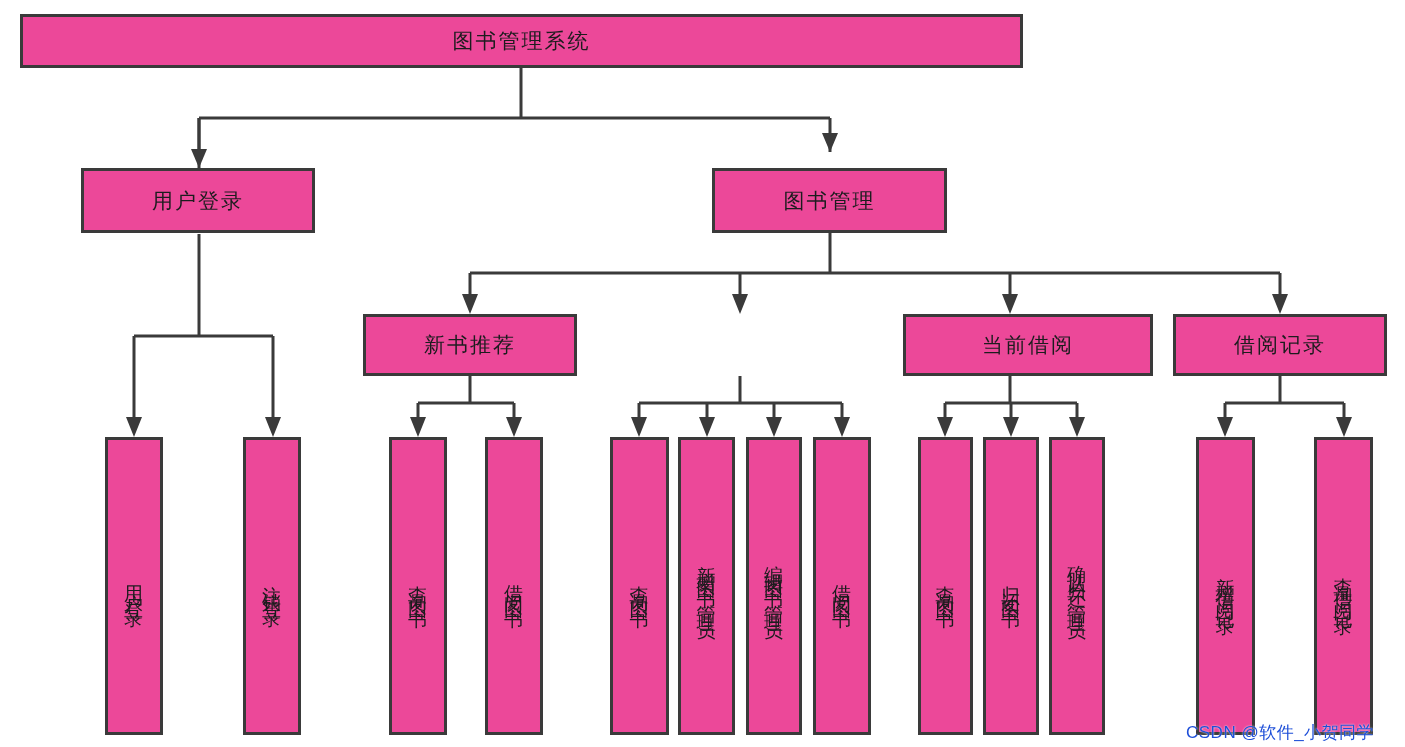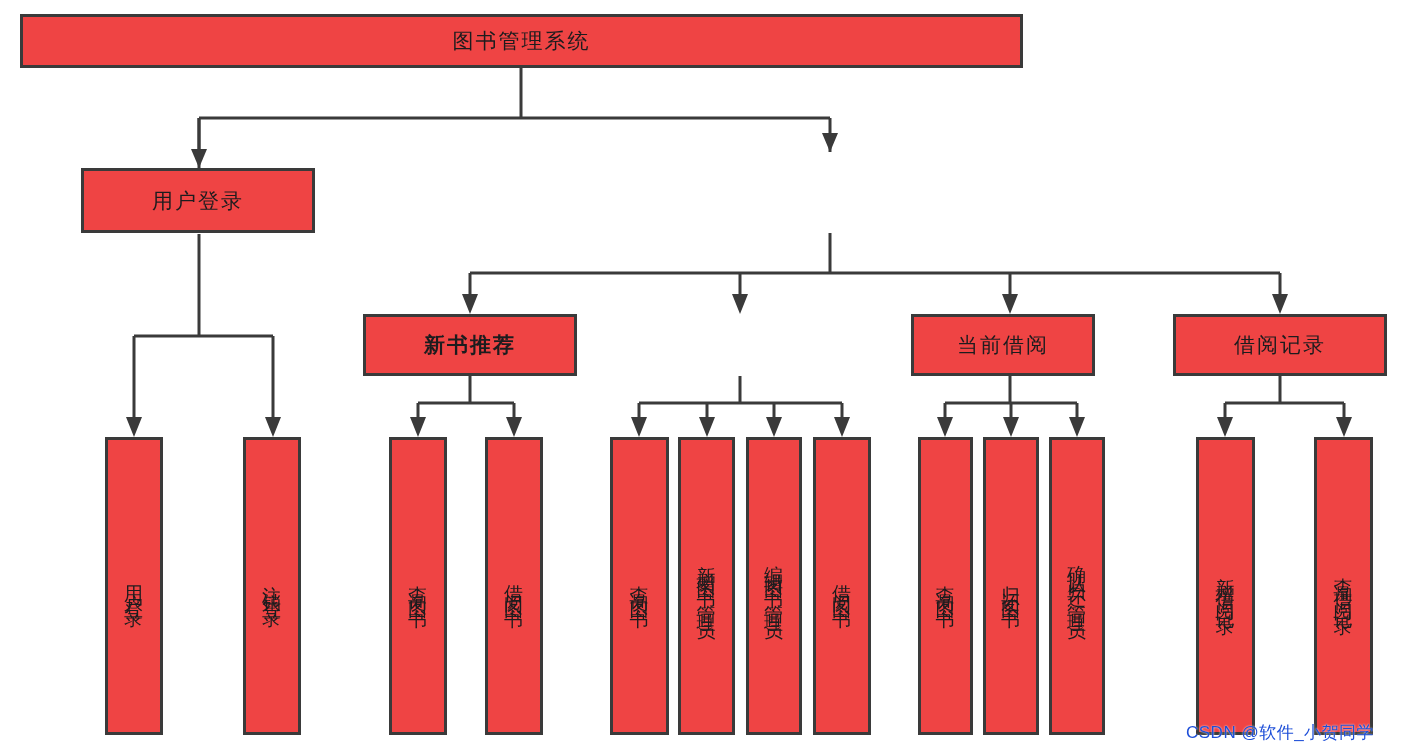--- a/index.html
+++ b/index.html
@@ -9,21 +9,21 @@
     height: 747px;
     background: #ffffff;
     font-family: "Liberation Sans", "DejaVu Sans", sans-serif;
     overflow: hidden;
   }
   #wires { position: absolute; left: 0; top: 0; z-index: 1; }
   .node {
     position: absolute;
     box-sizing: border-box;
     border: 3px solid #3a3a3a;
-    background: #ef4444;
+    background: #ec4899;
     display: flex;
     align-items: center;
     justify-content: center;
     z-index: 2;
     color: #1c1c1e;
   }
   .node.h span {
     font-size: 21px;
     letter-spacing: 2px;
     white-space: nowrap;
@@ -95,25 +95,28 @@
     </g>
   </svg>
 
   <div class="node h" style="left:20px; top:14px; width:1003px; height:54px;">
     <span>图书管理系统</span>
   </div>
 
   <div class="node h" style="left:81px; top:168px; width:234px; height:65px;">
     <span>用户登录</span>
   </div>
+  <div class="node h" style="left:712px; top:168px; width:235px; height:65px;">
+    <span>图书管理</span>
+  </div>
 
-  <div class="node h" style="left:363px; top:314px; width:214px; height:62px;font-weight:bold;">
+  <div class="node h" style="left:363px; top:314px; width:214px; height:62px;">
     <span>新书推荐</span>
   </div>
-  <div class="node h" style="left:903px; top:314px; width:184px; height:62px;margin-left:8px;">
+  <div class="node h" style="left:903px; top:314px; width:250px; height:62px;">
     <span>当前借阅</span>
   </div>
   <div class="node h" style="left:1173px; top:314px; width:214px; height:62px;">
     <span>借阅记录</span>
   </div>
 
   <div class="node v" style="left:105px; top:437px; width:58px; height:298px;">
     <span>用户登录</span>
   </div>
   <div class="node v" style="left:243px; top:437px; width:58px; height:298px;">

